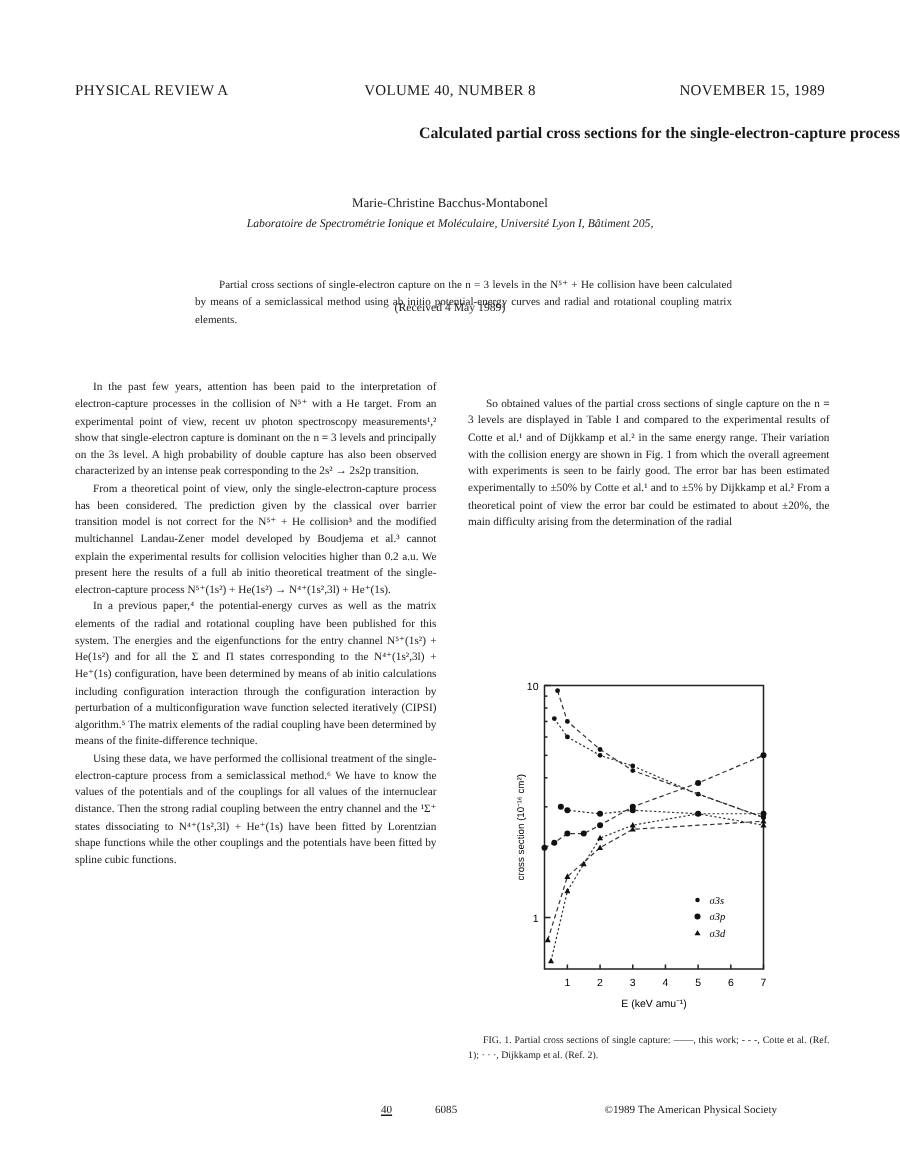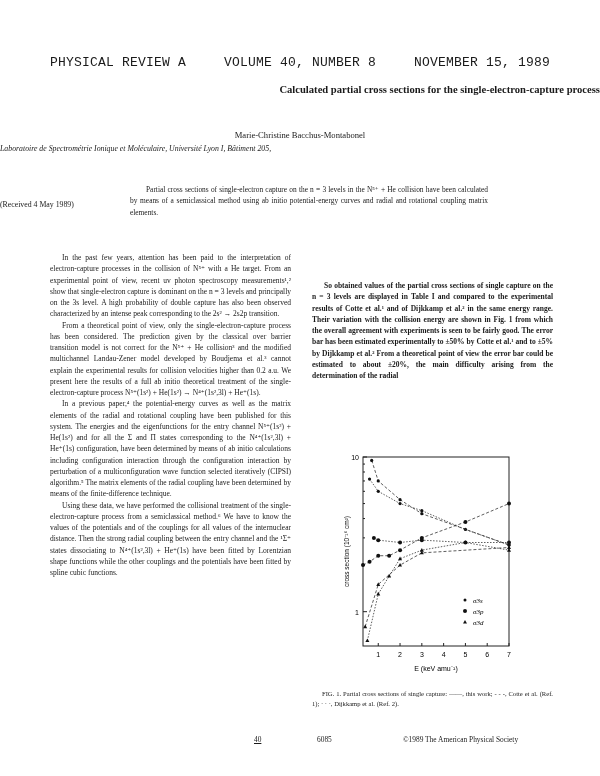--- a/index.html
+++ b/index.html
@@ -1,27 +1,27 @@
 <!DOCTYPE html>
 <html><head>
 <meta charset="utf-8">
 <style>
   html,body{margin:0;padding:0;background:#fff;}
   body{width:600px;height:776px;position:relative;overflow:hidden;font-family:"Liberation Serif","DejaVu Serif",serif;color:#1a1a1a;}
   .abs{position:absolute;}
-  .hdr{top:55px;font-size:13px;letter-spacing:0.2px;font-family:Liberation Mono, monospace;}
+  .hdr{top:55px;font-size:10px;letter-spacing:0.2px;}
   .title{top:84px;left:0;width:600px;text-align:right;font-weight:bold;font-size:10.6px;line-height:12.5px;}
   .author{top:130px;left:0;width:600px;text-align:center;font-size:8.6px;}
-  .affil{top:143px;left:0;width:600px;text-align:left;font-size:7.8px;line-height:11.5px;font-style:italic;}
+  .affil{top:143px;left:0;width:600px;text-align:center;font-size:7.8px;line-height:11.5px;font-style:italic;}
   .affil .rec{font-style:normal;margin-top:44px;}
   .abstract{top:184px;left:114px;width:358px;font-size:7.4px;line-height:11.4px;text-align:justify;text-indent:16px;margin-left:16px;}
   .col{font-size:7.5px;line-height:11.25px;text-align:justify;}
   .col p{margin:0;text-indent:12px;}
   .colL{left:50px;top:252px;width:241px;}
-  .colR{left:312px;top:280px;width:241px;font-weight:bold;}
+  .colR{left:312px;top:263px;width:241px;}
   .chart{left:340px;top:450px;width:200px;height:230px;}
   .caption{left:312px;top:689px;width:241px;font-size:6.6px;line-height:10px;text-align:justify;text-indent:10px;}
   .foot{top:735px;font-size:7.4px;}
   .pgnum{text-decoration:underline;}
 </style>
 </head>
 <body>
 
 <div class="abs hdr" style="left:50px;">PHYSICAL REVIEW A</div>
 <div class="abs hdr" style="left:0;width:600px;text-align:center;">VOLUME 40, NUMBER 8</div>
@@ -130,14 +130,14 @@
       <circle cx="125" cy="161" r="2" fill="#111"></circle>
       <text x="133" y="163.5" font-size="7" font-family="Liberation Serif, serif" font-style="italic">σ3p</text>
       <polygon points="125,170 123,173.5 127,173.5" fill="#111"></polygon>
       <text x="133" y="174.5" font-size="7" font-family="Liberation Serif, serif" font-style="italic">σ3d</text>
     </svg>
 </div>
 
 <div class="abs caption">FIG. 1. Partial cross sections of single capture: ——, this work; - - -, Cotte et al. (Ref. 1); · · ·, Dijkkamp et al. (Ref. 2).</div>
 
 <div class="abs foot" style="left:254px;"><span class="pgnum">40</span></div>
-<div class="abs foot" style="left:317px;">6085</div>
+<div class="abs foot" style="left:290px;">6085</div>
 <div class="abs foot" style="left:403px;">©1989 The American Physical Society</div>
 
 </body></html>

